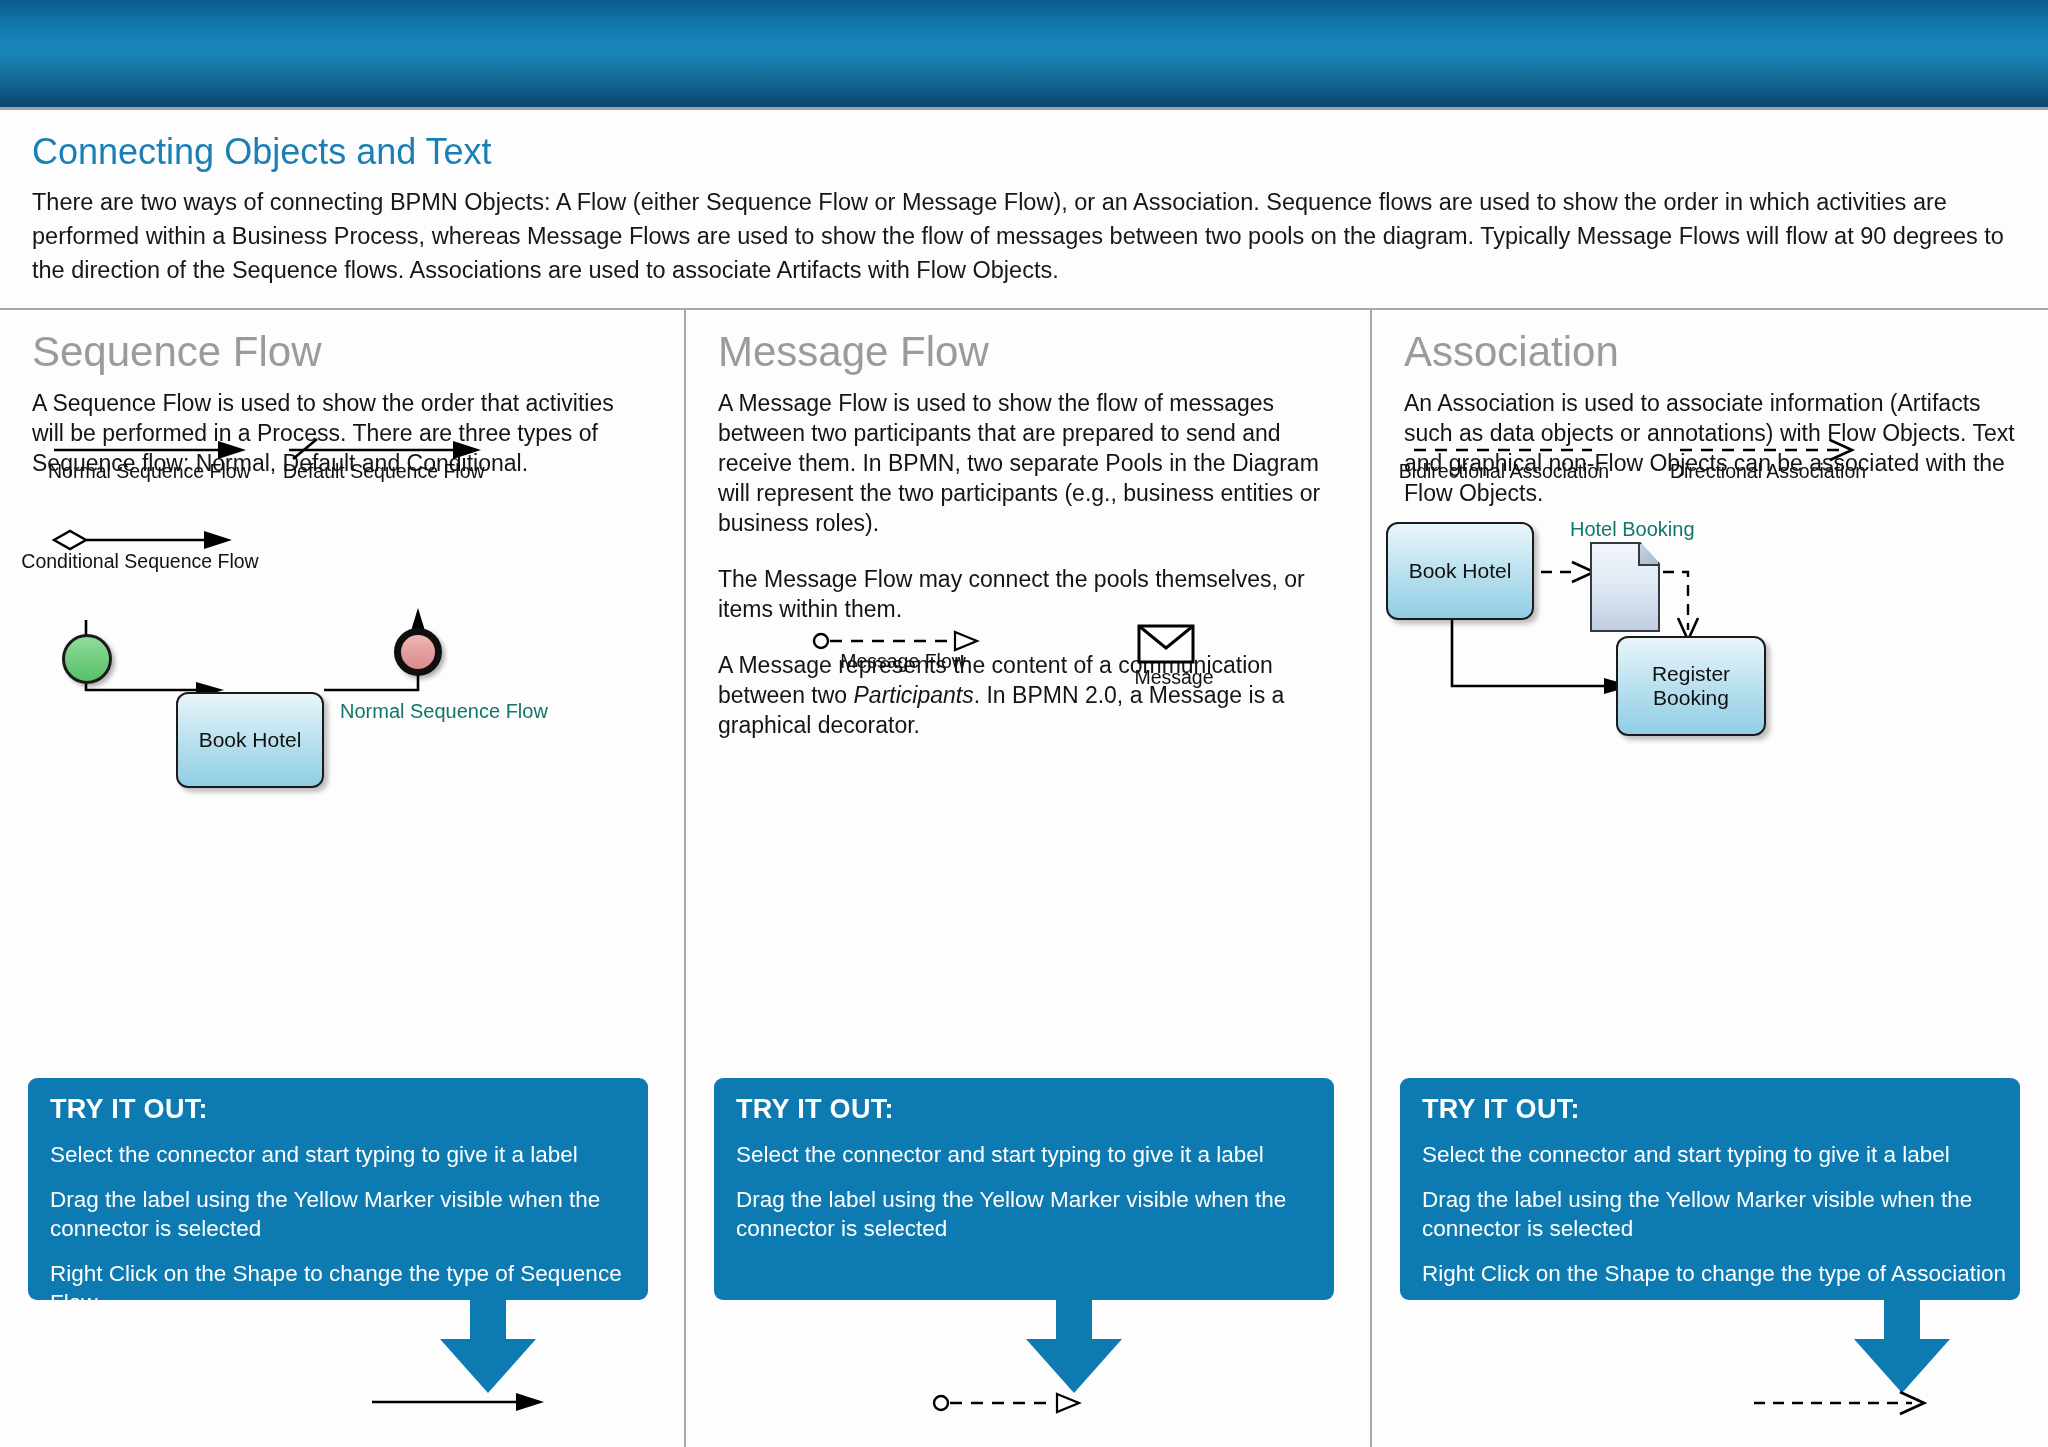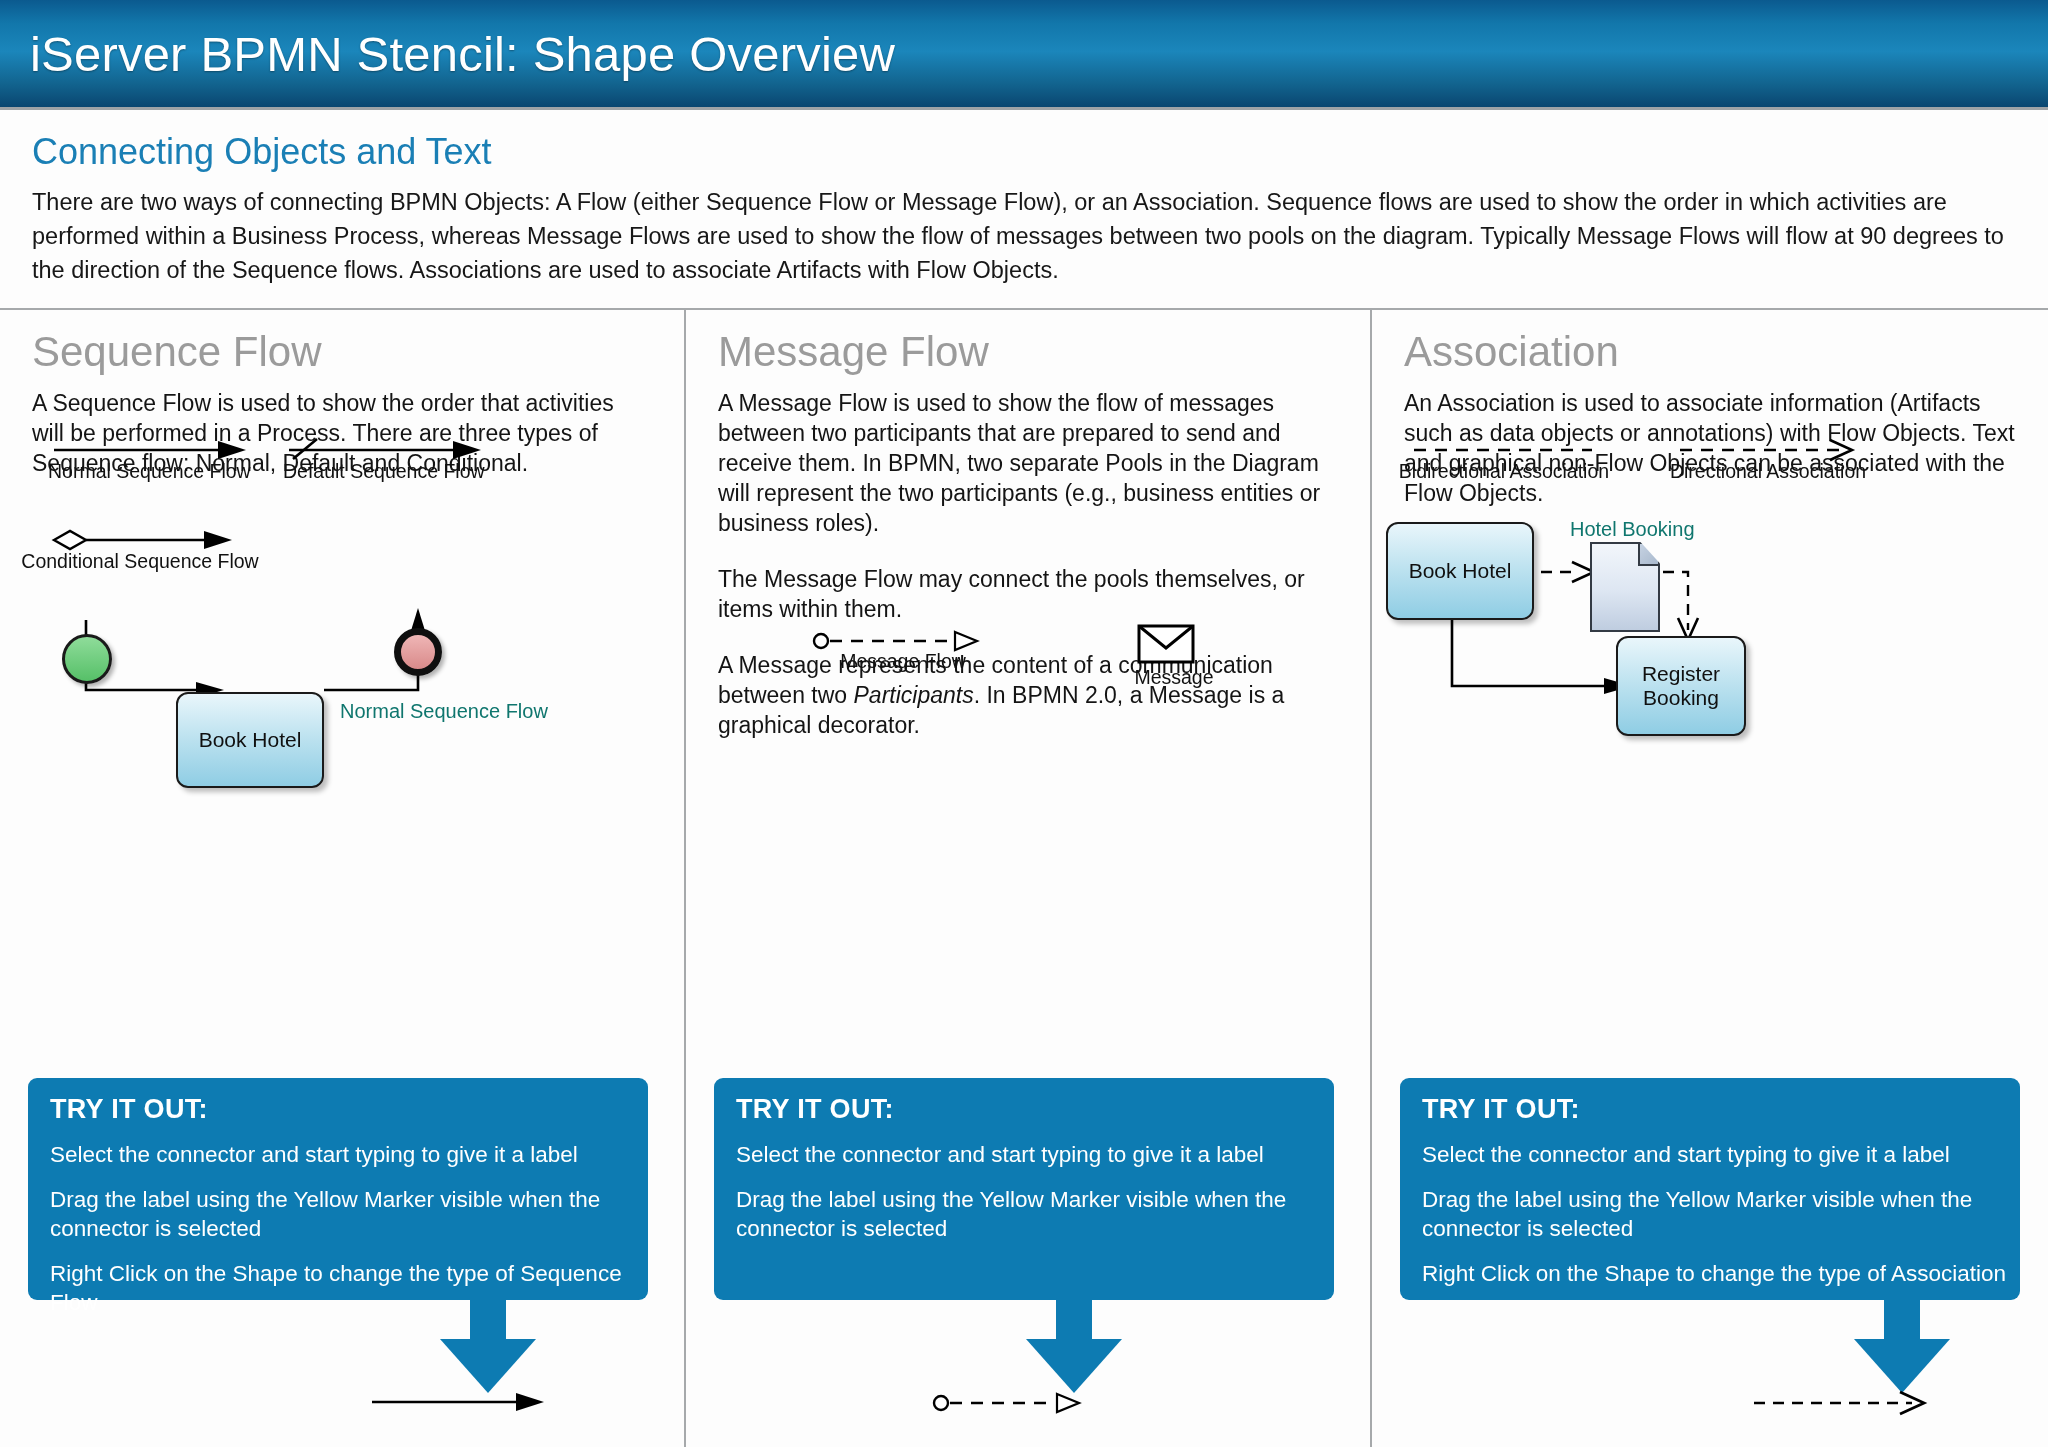--- a/index.html
+++ b/index.html
@@ -145,21 +145,20 @@
   }
 
   svg { overflow: visible; display:block; }
 </style>
 </head>
 <body>
 
 <div class="page">
 
   <div class="header">
-    <div class="header-title">iServer BPMN Stencil: Shape Overview</div>
 
   </div>
 
   <div class="intro">
     <div class="section-title">Connecting Objects and Text</div>
     <div class="intro-text">There are two ways of connecting BPMN Objects: A Flow (either Sequence Flow or Message Flow), or an Association. Sequence flows are used to show the order in which activities are performed within a Business Process, whereas Message Flows are used to show the flow of messages between two pools on the diagram. Typically Message Flows will flow at 90 degrees to the direction of the Sequence flows. Associations are used to associate Artifacts with Flow Objects.</div>
   </div>
 
   <div class="cols">
     <div class="col-div div-1"></div>
@@ -322,21 +321,21 @@
         <div class="task" style="left:14px; top:212px; width:148px; height:98px;">
           <span>Book Hotel</span>
         </div>
 
         <div class="shape-label" style="left:198px; top:208px;">Hotel Booking</div>
 
         <div class="docshape" style="left:218px; top:232px; width:70px; height:90px;">
           <div class="docfold" style="right:0; top:0; width:20px; height:22px;"></div>
         </div>
 
-        <div class="task" style="left:244px; top:326px; width:130px; height:100px;">
+        <div class="task" style="left:244px; top:326px; width:150px; height:100px;">
           <span>Register Booking</span>
         </div>
       </div>
 
       <div class="tryout">
         <div class="tryout-title">TRY IT OUT:</div>
         <div class="tryout-list">
           <p>Select the connector and start typing to give it a label</p>
           <p>Drag the label using the Yellow Marker visible when the connector is selected</p>
           <p>Right Click on the Shape to change the type of Association</p>

